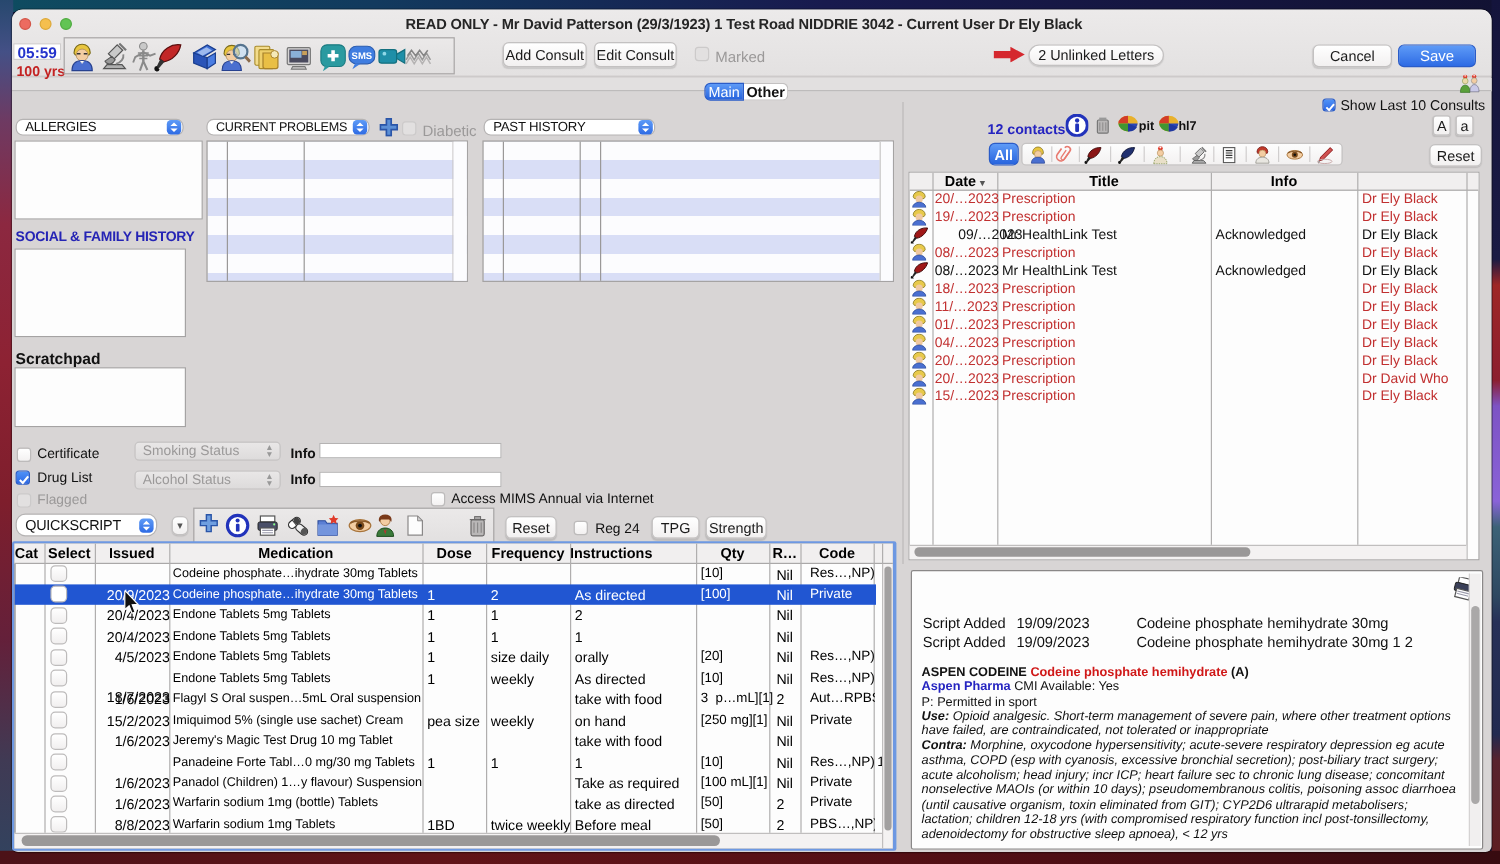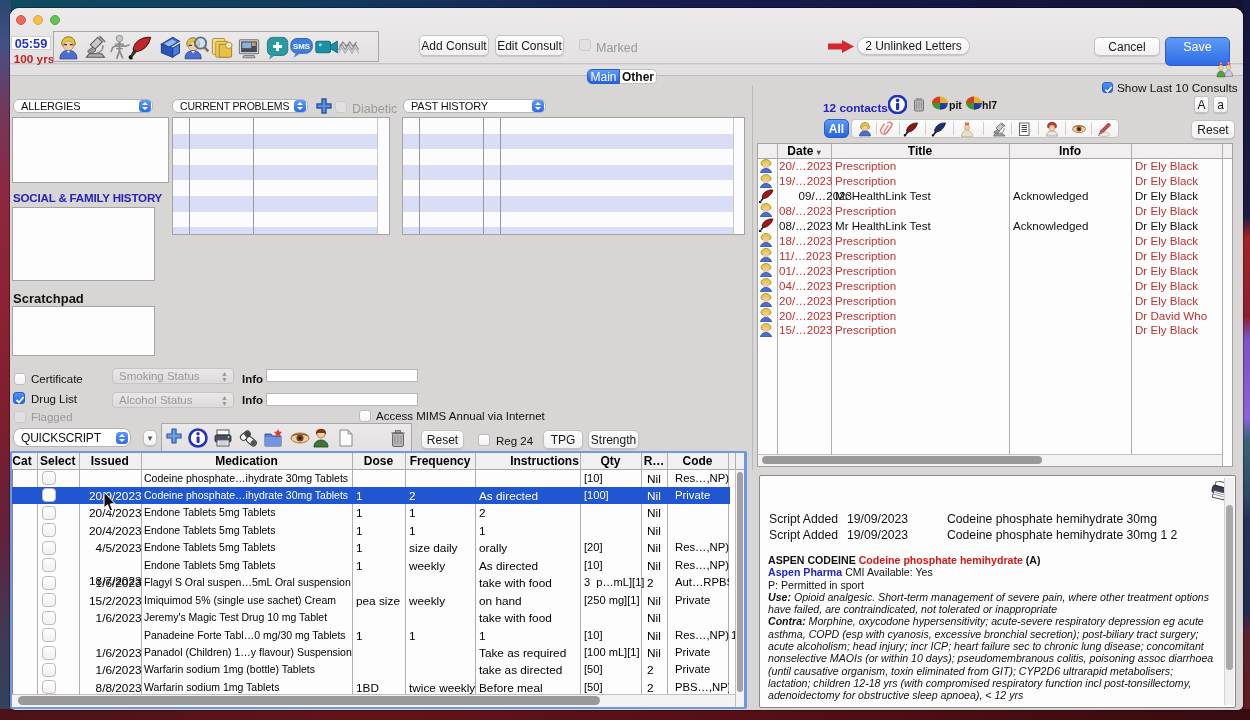--- a/index.html
+++ b/index.html
@@ -34,20 +34,21 @@
 <div id="desk-top" class="abs"></div>
 <div id="desk-left" class="abs"></div>
 <div id="desk-right" class="abs"></div>
 <div id="desk-bottom" class="abs"></div>
 <div id="win" class="abs">
 <div id="chrome" class="abs"></div>
 <div id="band2" class="abs"></div>
 <div class="abs light" style="left:6px;background:#ec6b60;border:1px solid #d35548;"></div>
 <div class="abs light" style="left:23px;background:#f5bf4e;border:1px solid #dda939;"></div>
 <div class="abs light" style="left:40px;background:#62c454;border:1px solid #4eab3f;"></div>
+<div id="title" class="abs">READ ONLY - Mr David Patterson (29/3/1923) 1 Test Road NIDDRIE 3042 - Current User Dr Ely Black</div>
 
 <div class="abs" style="left:1px;top:28px;width:40px;height:14px;background:#fff;border:1px solid #d0cece;text-align:center;font-size:12.8px;font-weight:bold;color:#2433cc;line-height:14px;">05:59</div>
 <div class="abs" style="left:1px;top:44px;width:46px;text-align:center;font-size:11.8px;font-weight:bold;color:#c32222;">100 yrs</div>
 
 <div class="abs" style="left:43px;top:23px;width:326px;height:31px;border:1px solid #a8a6a6;background:linear-gradient(180deg,#ebe9e9,#e2e0e0);"></div>
 <div id="topicons" class="abs" style="left:43px;top:26px;width:326px;height:31px;">
       <div class="abs" style="left:3px;top:0px;width:26px;height:26px;"><svg width="26" height="26" viewBox="0 0 23 23">
           <g transform="scale(1.0)">
             <path d="M5 9 C5 4.5 8 2.5 11 2.5 C14 2.5 17 4.5 17 9 L16 10.5 L6 10.5 Z" fill="#e8c53e" stroke="#7a6a1a" stroke-width="0.8"></path>
             <circle cx="11" cy="10.5" r="4.4" fill="#f3cda2" stroke="#b08a58" stroke-width="0.6"></circle>
@@ -155,21 +156,21 @@
 <div class="abs btn" style="left:409px;top:27px;width:70px;height:21px;line-height:20px;">Add Consult</div>
 <div class="abs btn" style="left:485px;top:27px;width:69px;height:21px;line-height:20px;">Edit Consult</div>
 <div class="cb dis" style="left:569px;top:31px;"></div>
 <div class="abs lbl dis" style="left:586px;top:33px;">Marked</div>
 <div class="abs" style="left:818px;top:31px;width:28px;height:13px;">
 <svg width="28" height="13">
         <path d="M0 3.5 h14 v-3.5 l12 6.5 l-12 6.5 v-3.5 h-14 z" fill="#d5282e"></path>
       </svg></div>
 <div class="abs btn" style="left:847px;top:29px;width:113px;height:18px;line-height:17px;border-radius:9px;">2 Unlinked Letters</div>
 <div class="abs btn" style="left:1084px;top:29px;width:66px;height:19px;line-height:18px;">Cancel</div>
-<div class="abs bluebtn" style="left:1155px;top:29px;width:65px;height:29px;line-height:18px;">Save</div>
+<div class="abs bluebtn" style="left:1155px;top:29px;width:65px;height:19px;line-height:18px;">Save</div>
 
 <div class="abs" style="left:577px;top:61px;width:33px;height:15px;background:linear-gradient(180deg,#5e9bf7,#2763dd);border:1px solid #2a5cc8;border-radius:5px 0 0 5px;color:#fff;font-size:12px;text-align:center;line-height:14px;">Main</div>
 <div class="abs" style="left:610px;top:61px;width:37px;height:15px;background:#fff;border:1px solid #c3c1c1;border-left:none;border-radius:0 5px 5px 0;color:#111;font-size:12px;font-weight:bold;text-align:center;line-height:14px;">Other</div>
 
 <div class="abs" id="cornericon" style="left:1206px;top:53px;width:18px;height:17px;"><svg width="18" height="17" viewBox="0 0 18 17">
         <circle cx="5" cy="3" r="1.8" fill="#e03a2a"></circle>
         <circle cx="12.5" cy="2.8" r="1.8" fill="#e03a2a"></circle>
         <circle cx="5" cy="6.5" r="2.4" fill="#ead9a8" stroke="#8a9a58" stroke-width="0.5"></circle>
         <circle cx="12.5" cy="6.2" r="2.4" fill="#f3cda2" stroke="#888" stroke-width="0.5"></circle>
         <path d="M1 16 C1 11.5 3 10 5 10 C7 10 9 11.5 9 16 Z" fill="#5aa03a" stroke="#2a6a1a" stroke-width="0.5"></path>
@@ -326,21 +327,21 @@
 
 <div class="abs" style="left:0px;top:443px;width:737px;height:258px;background:#6d98e2;border-radius:2px;"></div>
 <div class="abs" style="left:2px;top:445px;width:732px;height:254px;background:#fdfdfd;border:1px solid #8a8888;"></div>
 <div class="abs" style="left:2px;top:445px;width:732px;height:17px;background:#f1efef;border-bottom:1px solid #aaa8a8;"></div>
 <div class="abs" style="left:2px;top:446px;width:20px;text-align:center;font-size:12px;font-weight:bold;color:#000;white-space:nowrap;overflow:hidden;">Cat</div>
 <div class="abs" style="left:27px;top:446px;width:41.5px;text-align:center;font-size:12px;font-weight:bold;color:#000;white-space:nowrap;overflow:hidden;">Select</div>
 <div class="abs" style="left:68.5px;top:446px;width:62.5px;text-align:center;font-size:12px;font-weight:bold;color:#000;white-space:nowrap;overflow:hidden;">Issued</div>
 <div class="abs" style="left:131px;top:446px;width:211px;text-align:center;font-size:12px;font-weight:bold;color:#000;white-space:nowrap;overflow:hidden;">Medication</div>
 <div class="abs" style="left:342px;top:446px;width:53px;text-align:center;font-size:12px;font-weight:bold;color:#000;white-space:nowrap;overflow:hidden;">Dose</div>
 <div class="abs" style="left:395px;top:446px;width:70px;text-align:center;font-size:12px;font-weight:bold;color:#000;white-space:nowrap;overflow:hidden;">Frequency</div>
-<div class="abs" style="left:465px;top:446px;width:105px;text-align:center;font-size:12px;font-weight:bold;color:#000;white-space:nowrap;overflow:hidden;margin-left:17px;">Instructions</div>
+<div class="abs" style="left:465px;top:446px;width:105px;text-align:left;font-size:12px;font-weight:bold;color:#000;white-space:nowrap;overflow:hidden;">Instructions</div>
 <div class="abs" style="left:570px;top:446px;width:61px;text-align:center;font-size:12px;font-weight:bold;color:#000;white-space:nowrap;overflow:hidden;">Qty</div>
 <div class="abs" style="left:631px;top:446px;width:26px;text-align:center;font-size:12px;font-weight:bold;color:#000;white-space:nowrap;overflow:hidden;">R…</div>
 <div class="abs" style="left:657px;top:446px;width:61px;text-align:center;font-size:12px;font-weight:bold;color:#000;white-space:nowrap;overflow:hidden;">Code</div>
 <div class="abs" style="left:27px;top:445px;width:1px;height:254px;background:#b0aeae;"></div>
 <div class="abs" style="left:68.5px;top:445px;width:1px;height:254px;background:#b0aeae;"></div>
 <div class="abs" style="left:131px;top:445px;width:1px;height:254px;background:#b0aeae;"></div>
 <div class="abs" style="left:342px;top:445px;width:1px;height:254px;background:#b0aeae;"></div>
 <div class="abs" style="left:395px;top:445px;width:1px;height:254px;background:#b0aeae;"></div>
 <div class="abs" style="left:465px;top:445px;width:1px;height:254px;background:#b0aeae;"></div>
 <div class="abs" style="left:570px;top:445px;width:1px;height:254px;background:#b0aeae;"></div>

